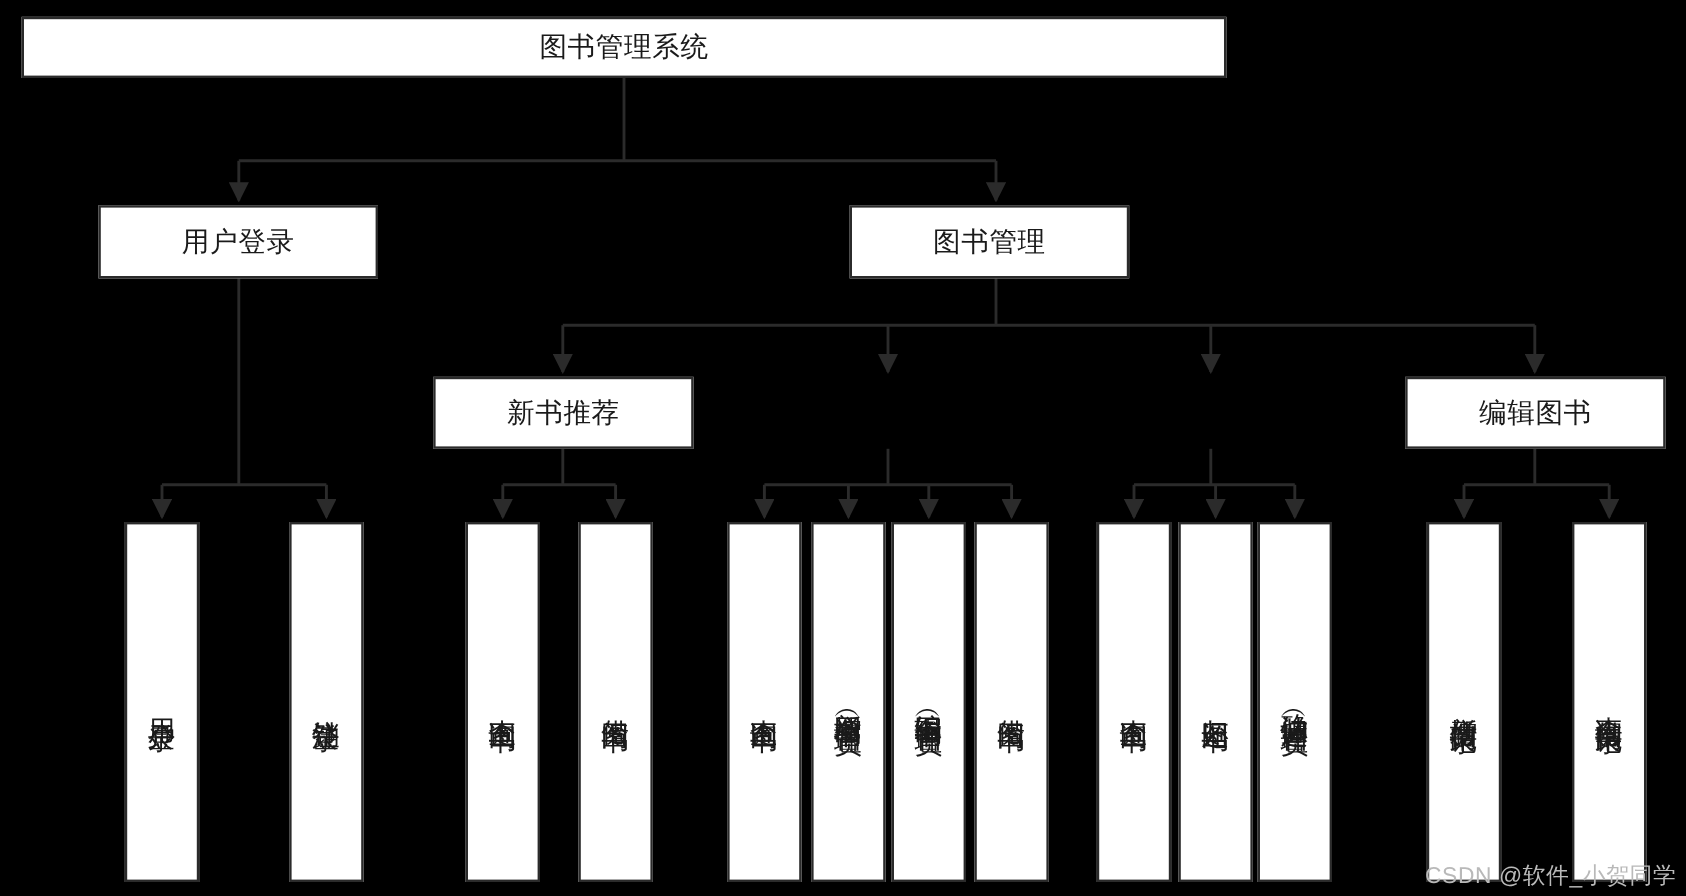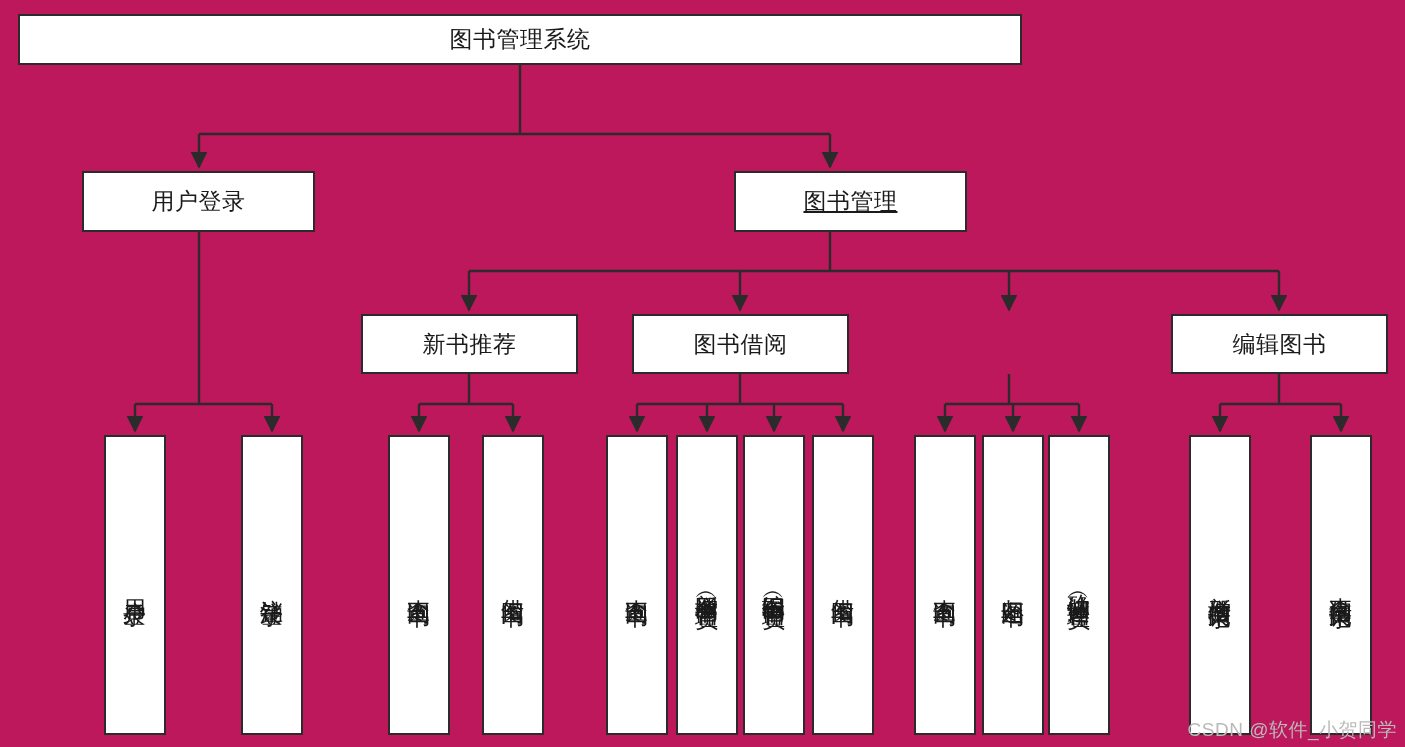--- a/index.html
+++ b/index.html
@@ -7,21 +7,21 @@
     padding: 0;
     background: #ffffff;
   }
   body {
     font-family: "Liberation Sans", "DejaVu Sans", sans-serif;
   }
   #canvas {
     position: relative;
     width: 1405px;
     height: 747px;
-    background: #be185d;
+    background: #000000;
     overflow: hidden;
   }
   #edges {
     position: absolute;
     left: 0;
     top: 0;
     width: 1405px;
     height: 747px;
     pointer-events: none;
   }
@@ -122,29 +122,26 @@
     </g>
   </svg>
 
   <div class="node h" style="left:18px; top:14px; width:1004px; height:51px;">
     <span>图书管理系统</span>
   </div>
 
   <div class="node h" style="left:82px; top:171px; width:233px; height:61px;">
     <span>用户登录</span>
   </div>
-  <div class="node h" style="left:734px; top:171px; width:233px; height:61px;text-decoration:underline;">
+  <div class="node h" style="left:708px; top:171px; width:233px; height:61px;">
     <span>图书管理</span>
   </div>
 
   <div class="node h" style="left:361px; top:314px; width:217px; height:60px;font-family:Liberation Serif, serif;">
     <span>新书推荐</span>
-  </div>
-  <div class="node h" style="left:632px; top:314px; width:217px; height:60px;">
-    <span>图书借阅</span>
   </div>
   <div class="node h" style="left:1171px; top:314px; width:217px; height:60px;">
     <span>编辑图书</span>
   </div>
 
   <div class="node v" style="left:104px; top:435px; width:62px; height:300px;">
     <span class="vtext">用户登录</span>
   </div>
   <div class="node v" style="left:241px; top:435px; width:62px; height:300px;">
     <span class="vtext">注销登录</span>

